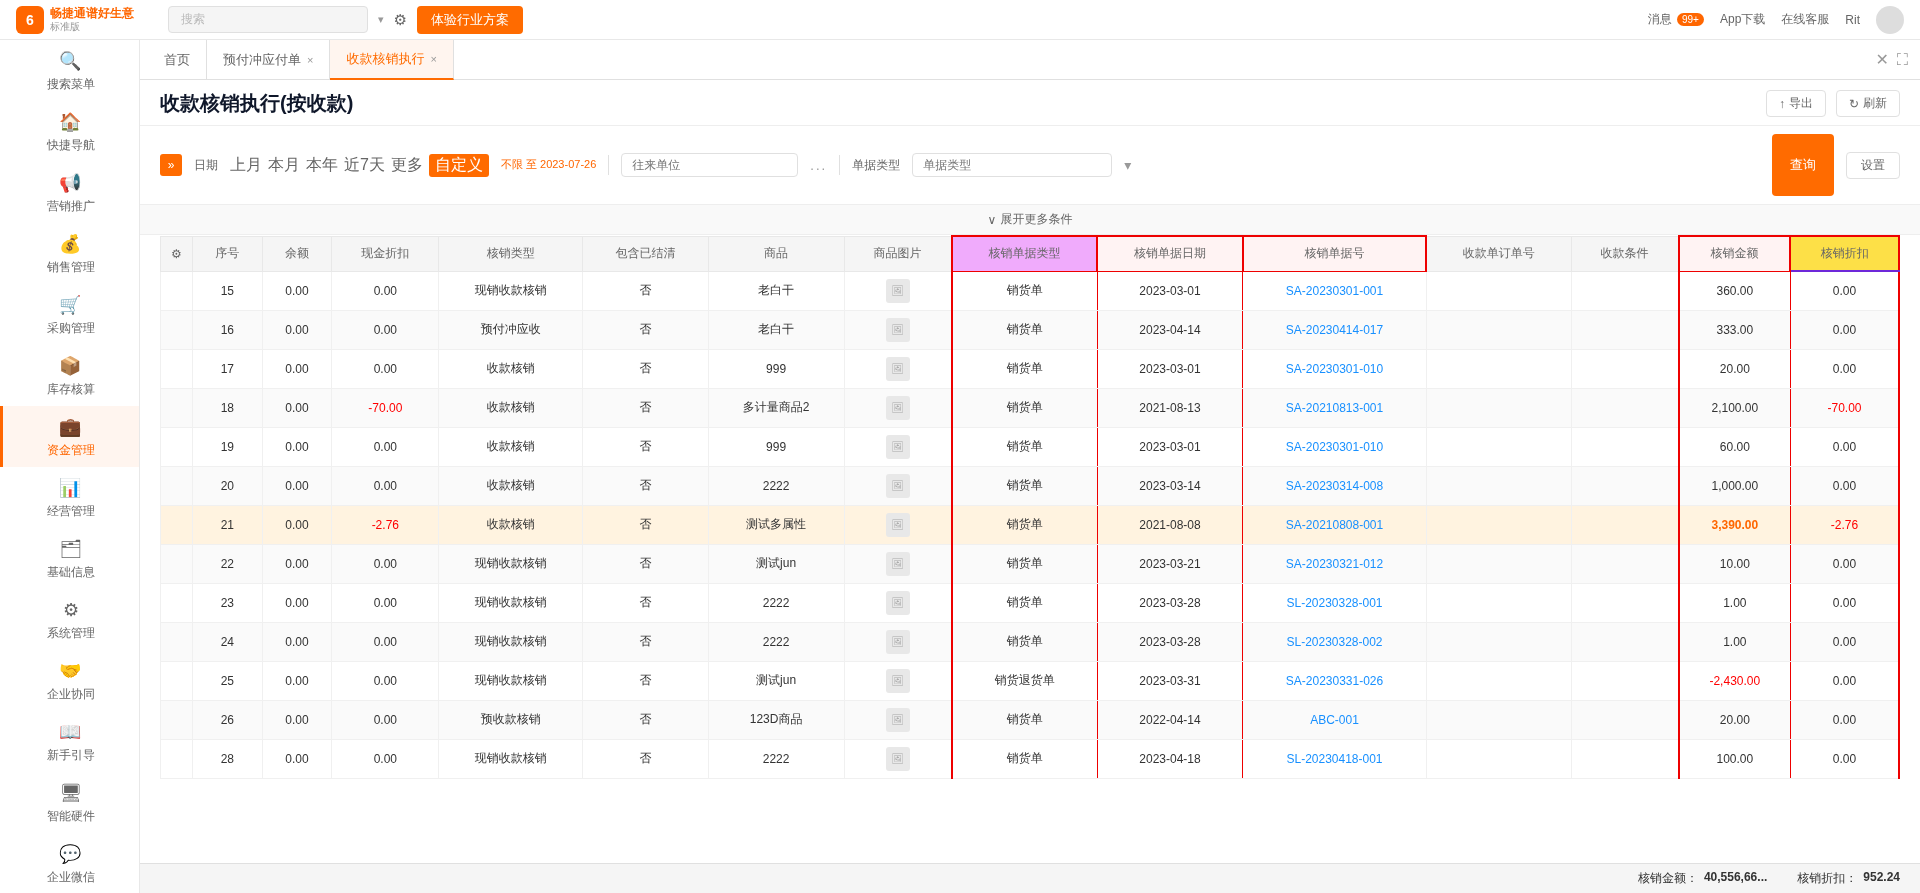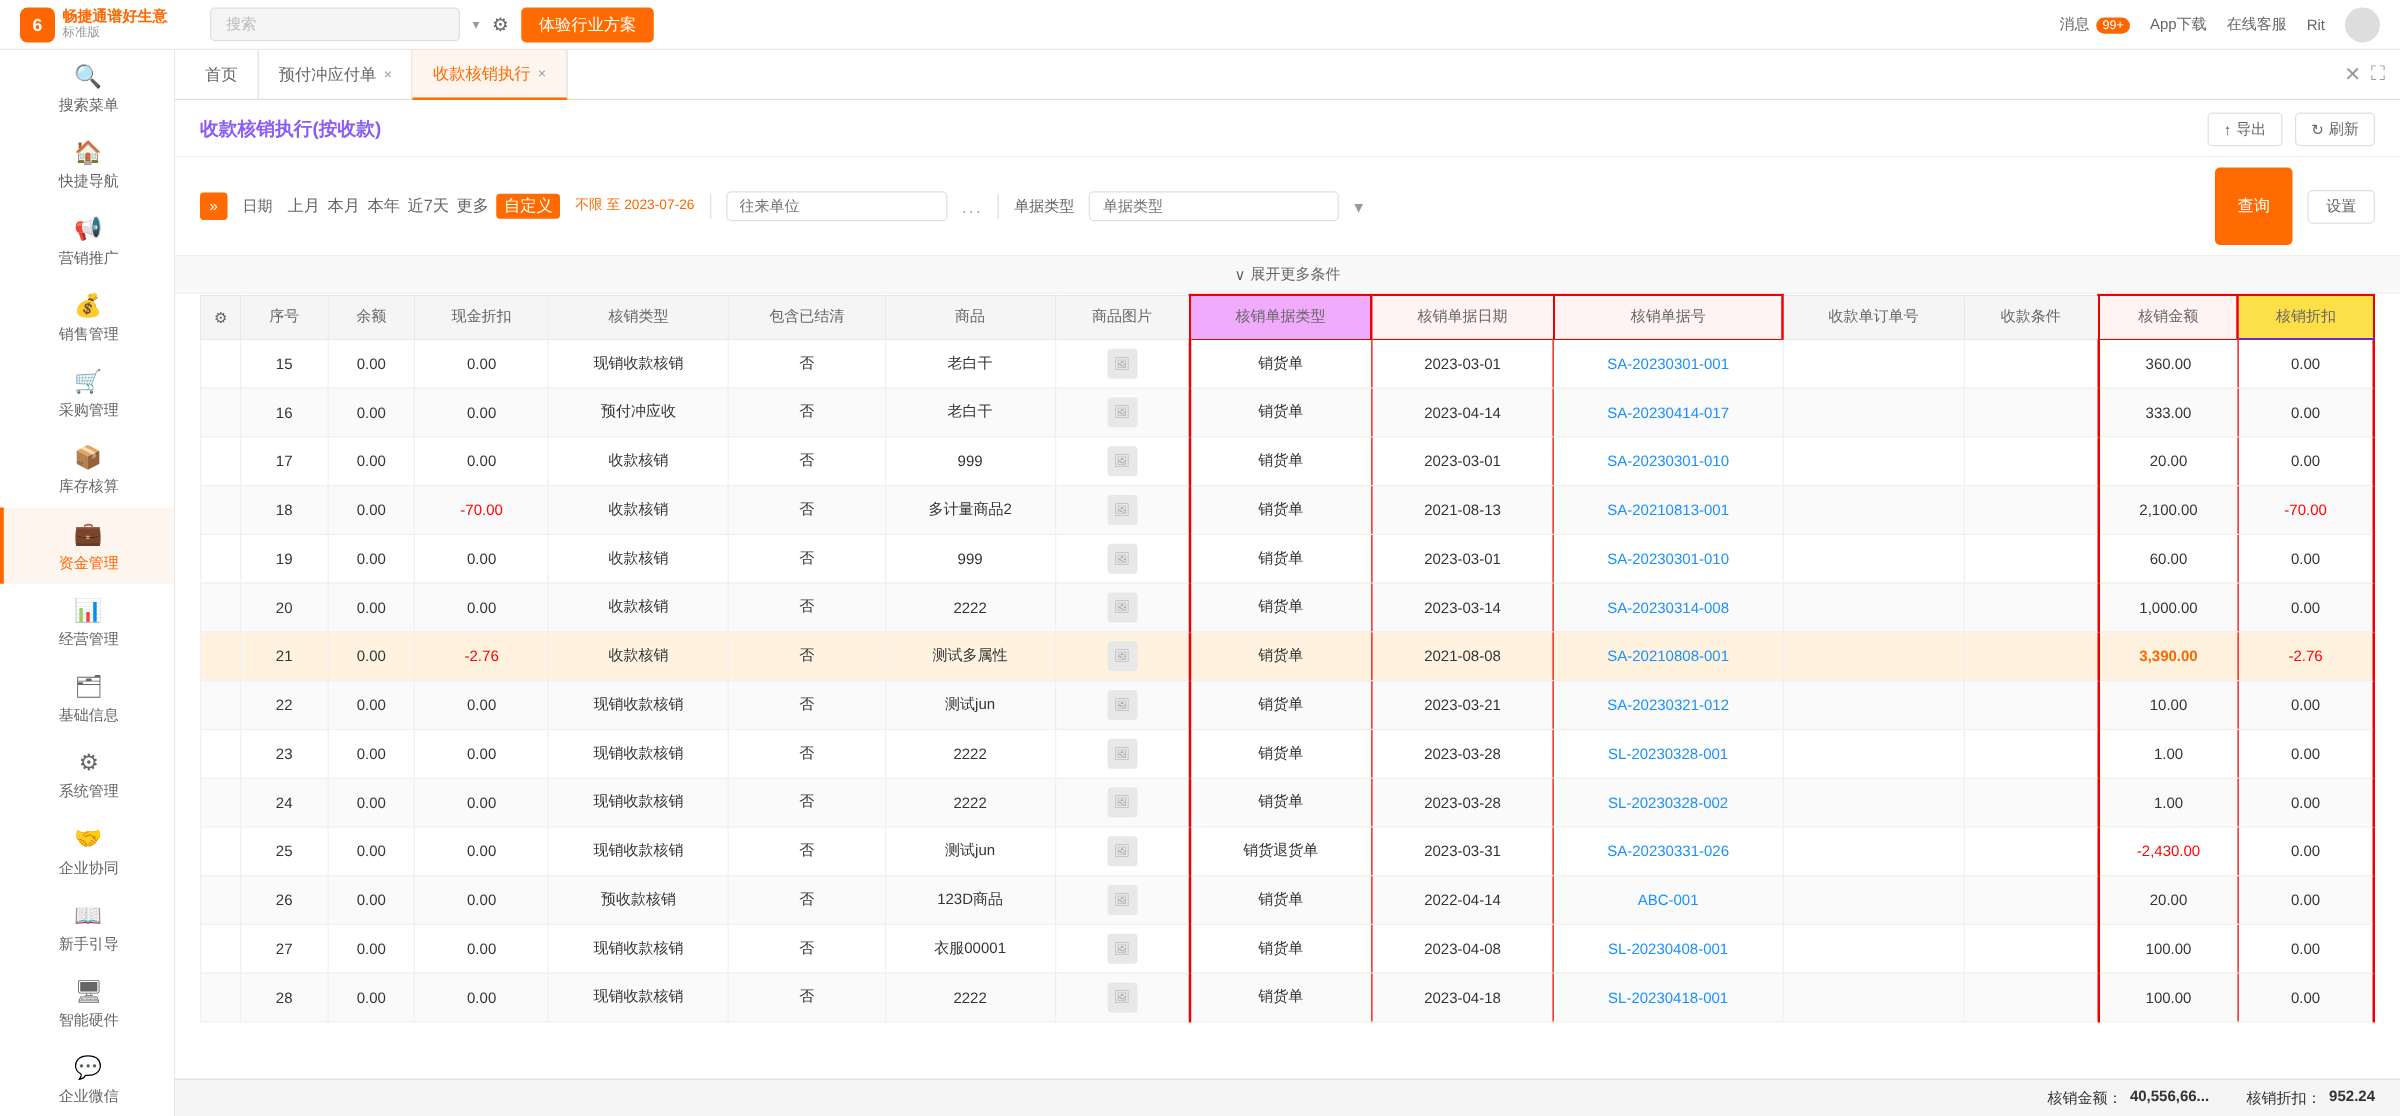--- a/index.html
+++ b/index.html
@@ -144,21 +144,21 @@
 
     
     .page-header {
       background: #fff;
       padding: 10px 20px 8px;
       border-bottom: 1px solid #eee;
       display: flex;
       align-items: center;
       justify-content: space-between;
     }
-    .page-title { font-size: 15px; font-weight: bold; color: #8b5cf6; text-align: center; }
+    .page-title { font-size: 20px; font-weight: bold; color: #0f172a; text-align: center; }
     .header-actions { display: flex; gap: 10px; }
     .action-btn {
       display: flex; align-items: center; gap: 4px;
       background: none; border: 1px solid #e0e0e0;
       border-radius: 4px; padding: 4px 12px; font-size: 12px; cursor: pointer; color: #666;
     }
 
     
     .filter-bar {
       background: #fff;
@@ -173,21 +173,21 @@
       background: #ff6b00;
       color: #fff;
       border: none;
       border-radius: 3px;
       width: 22px; height: 22px;
       display: flex; align-items: center; justify-content: center;
       cursor: pointer; font-size: 12px;
     }
     .filter-label { font-size: 12px; color: #666; }
     .filter-date-links { display: flex; gap: 6px; align-items: center; }
-    .date-link { font-size: 13px; color: #666; cursor: pointer; }
+    .date-link { font-size: 16px; color: #666; cursor: pointer; }
     .date-link.active {
       background: #ff6b00; color: #fff;
       border-radius: 3px; padding: 1px 6px;
     }
     .date-range { font-size: 11px; color: #f60; }
     .filter-divider { width: 1px; height: 20px; background: #e0e0e0; }
     .filter-input {
       border: 1px solid #e0e0e0;
       border-radius: 4px;
       padding: 4px 10px;
@@ -671,39 +671,20 @@
     <td style="border-left:2px solid #e00;border-right:1px solid #e00;">销货单</td>
     <td style="border-right:1px solid #e00;">2022-04-14</td>
     <td><a class="link-text">ABC-001</a></td>
     <td></td>
     <td></td>
     <td class="" style="border-left:2px solid #e00;border-right:1px solid #e00;">20.00</td>
     <td class="" style="border-right:2px solid #e00;">0.00</td>
   </tr>
             <tr>
     <td></td>
-    <td>27</td>
-    <td>0.00</td>
-    <td class="">0.00</td>
-    <td>现销收款核销</td>
-    <td>否</td>
-    <td>衣服00001</td>
-    <td>
-                <div style="width:24px;height:24px;background:#e8e8e8;border-radius:3px;margin:auto;display:flex;align-items:center;justify-content:center;font-size:10px;color:#aaa;">🖼</div>
-              </td>
-    <td style="border-left:2px solid #e00;border-right:1px solid #e00;">销货单</td>
-    <td style="border-right:1px solid #e00;">2023-04-08</td>
-    <td><a class="link-text">SL-20230408-001</a></td>
-    <td></td>
-    <td></td>
-    <td class="" style="border-left:2px solid #e00;border-right:1px solid #e00;">100.00</td>
-    <td class="" style="border-right:2px solid #e00;">0.00</td>
-  </tr>
-            <tr>
-    <td></td>
     <td>28</td>
     <td>0.00</td>
     <td class="">0.00</td>
     <td>现销收款核销</td>
     <td>否</td>
     <td>2222</td>
     <td>
                 <div style="width:24px;height:24px;background:#e8e8e8;border-radius:3px;margin:auto;display:flex;align-items:center;justify-content:center;font-size:10px;color:#aaa;">🖼</div>
               </td>
     <td style="border-left:2px solid #e00;border-right:1px solid #e00;">销货单</td>

